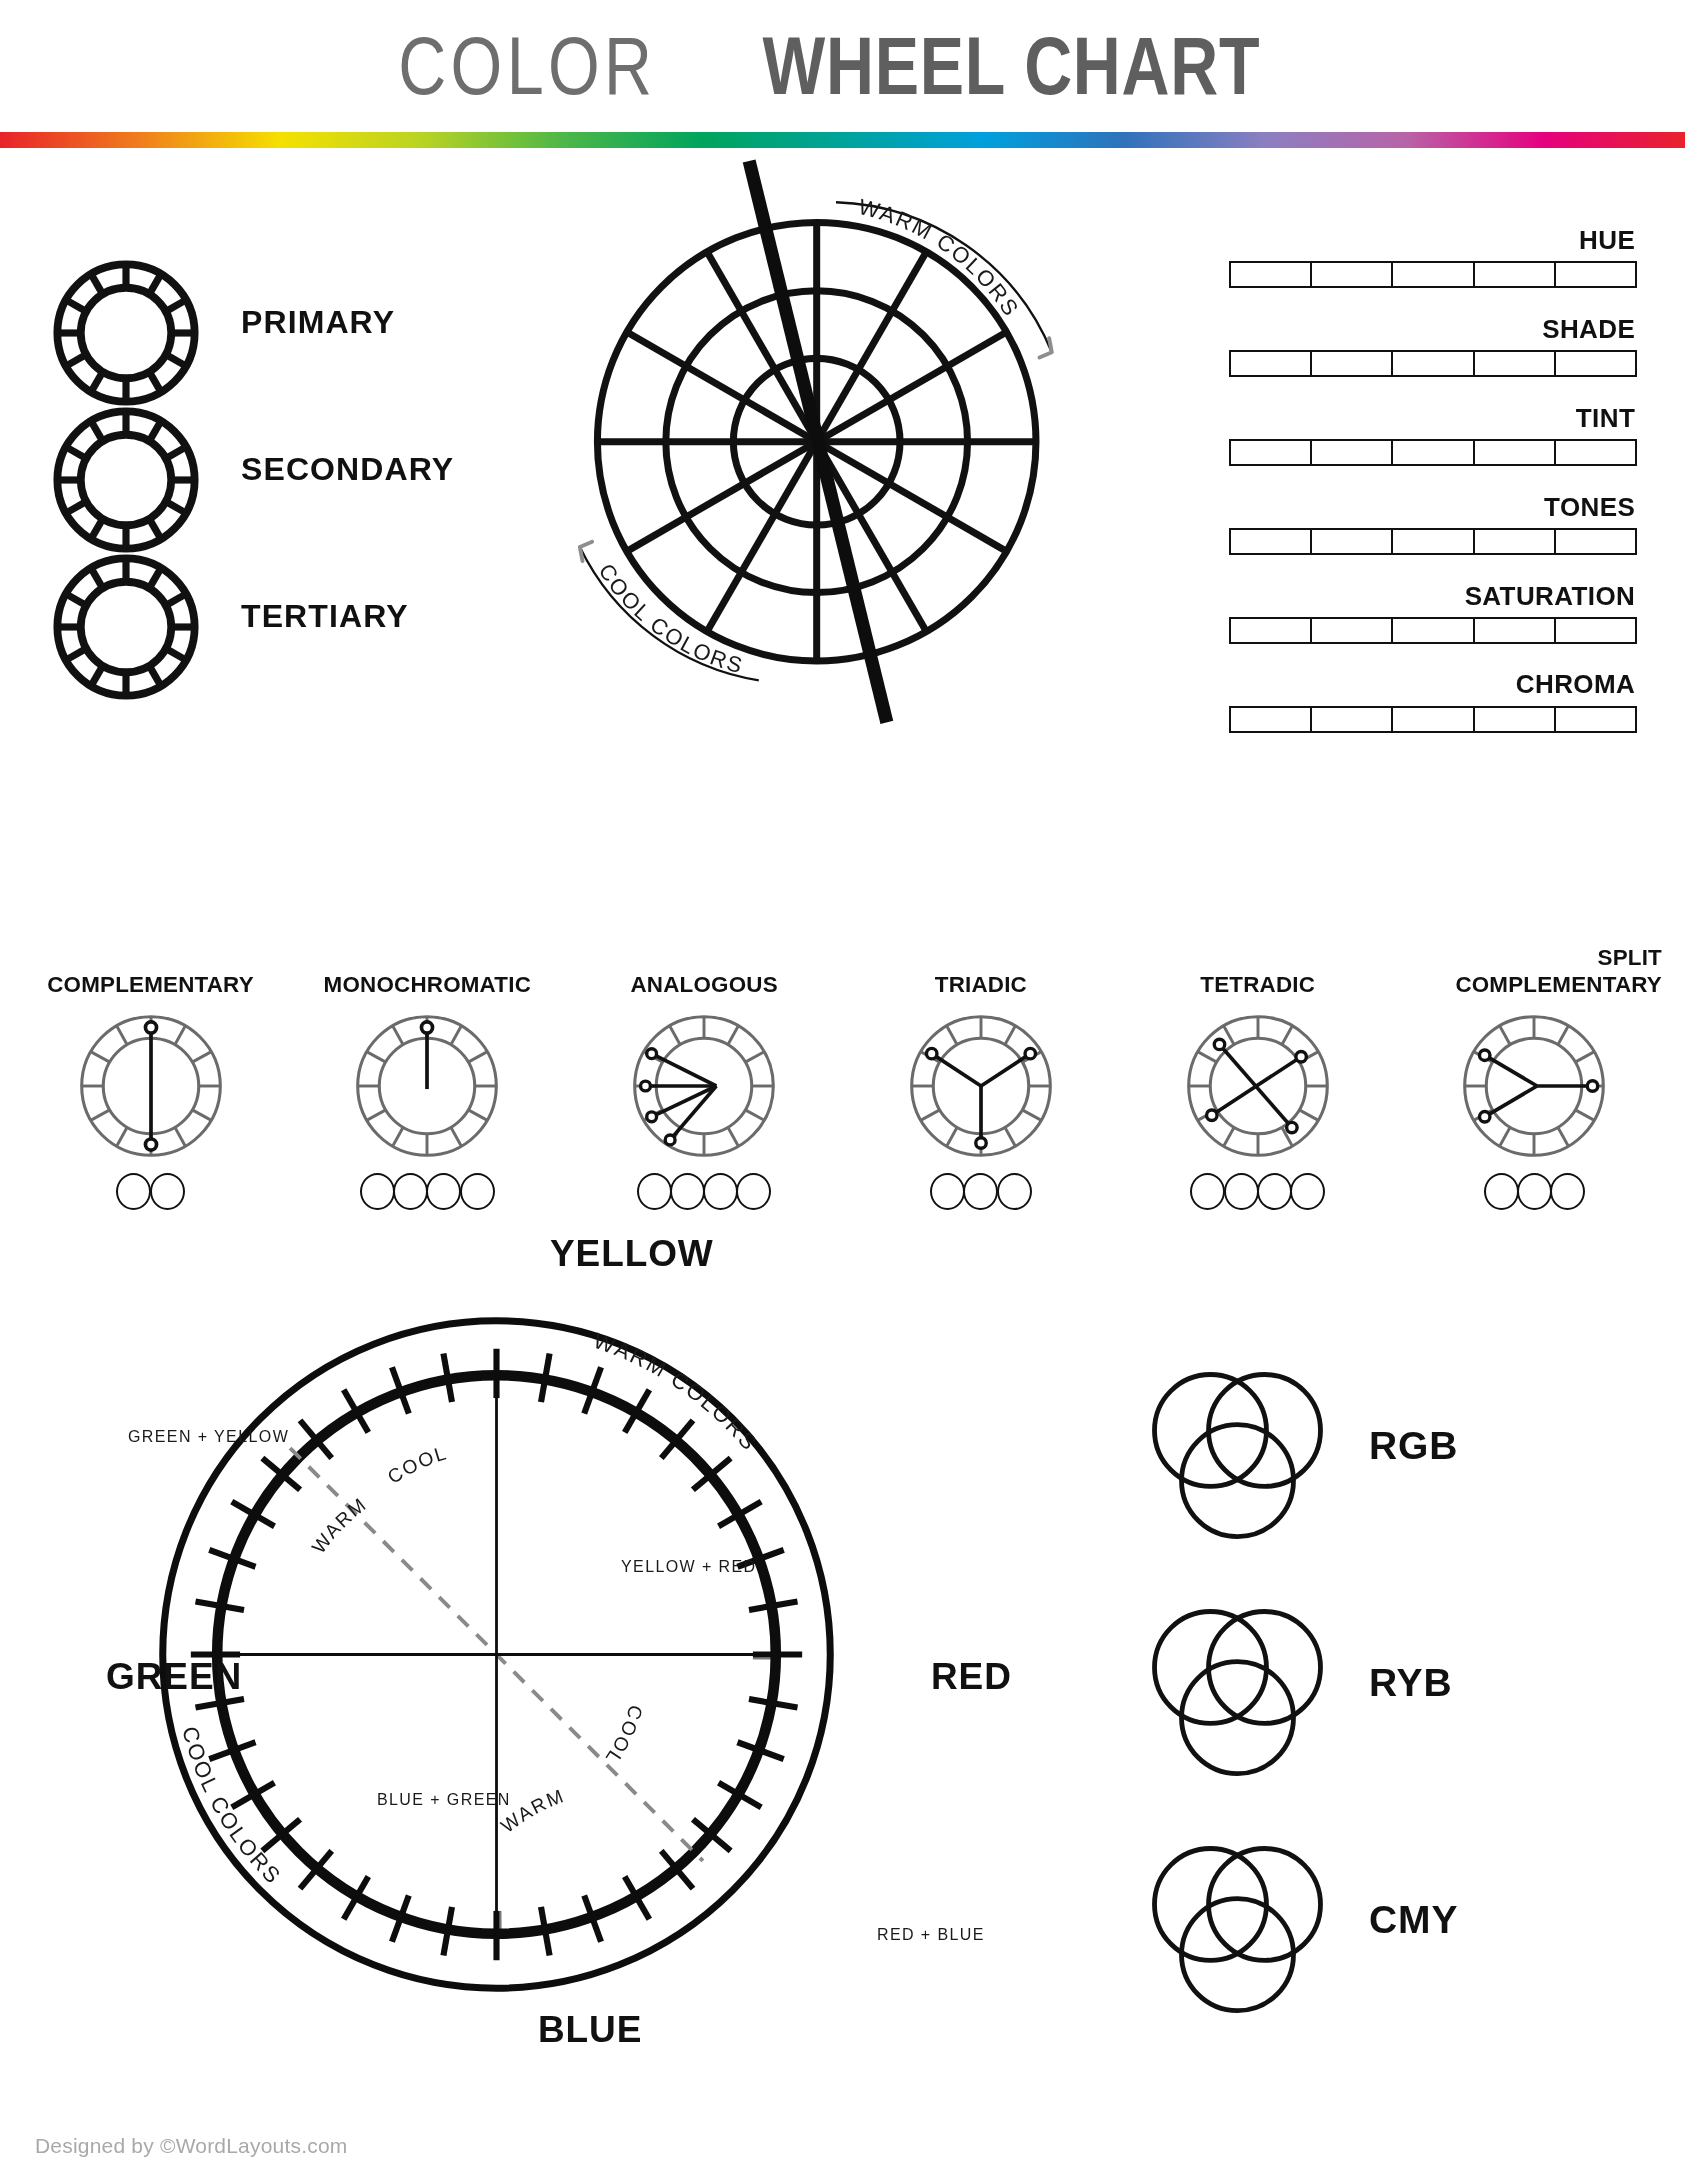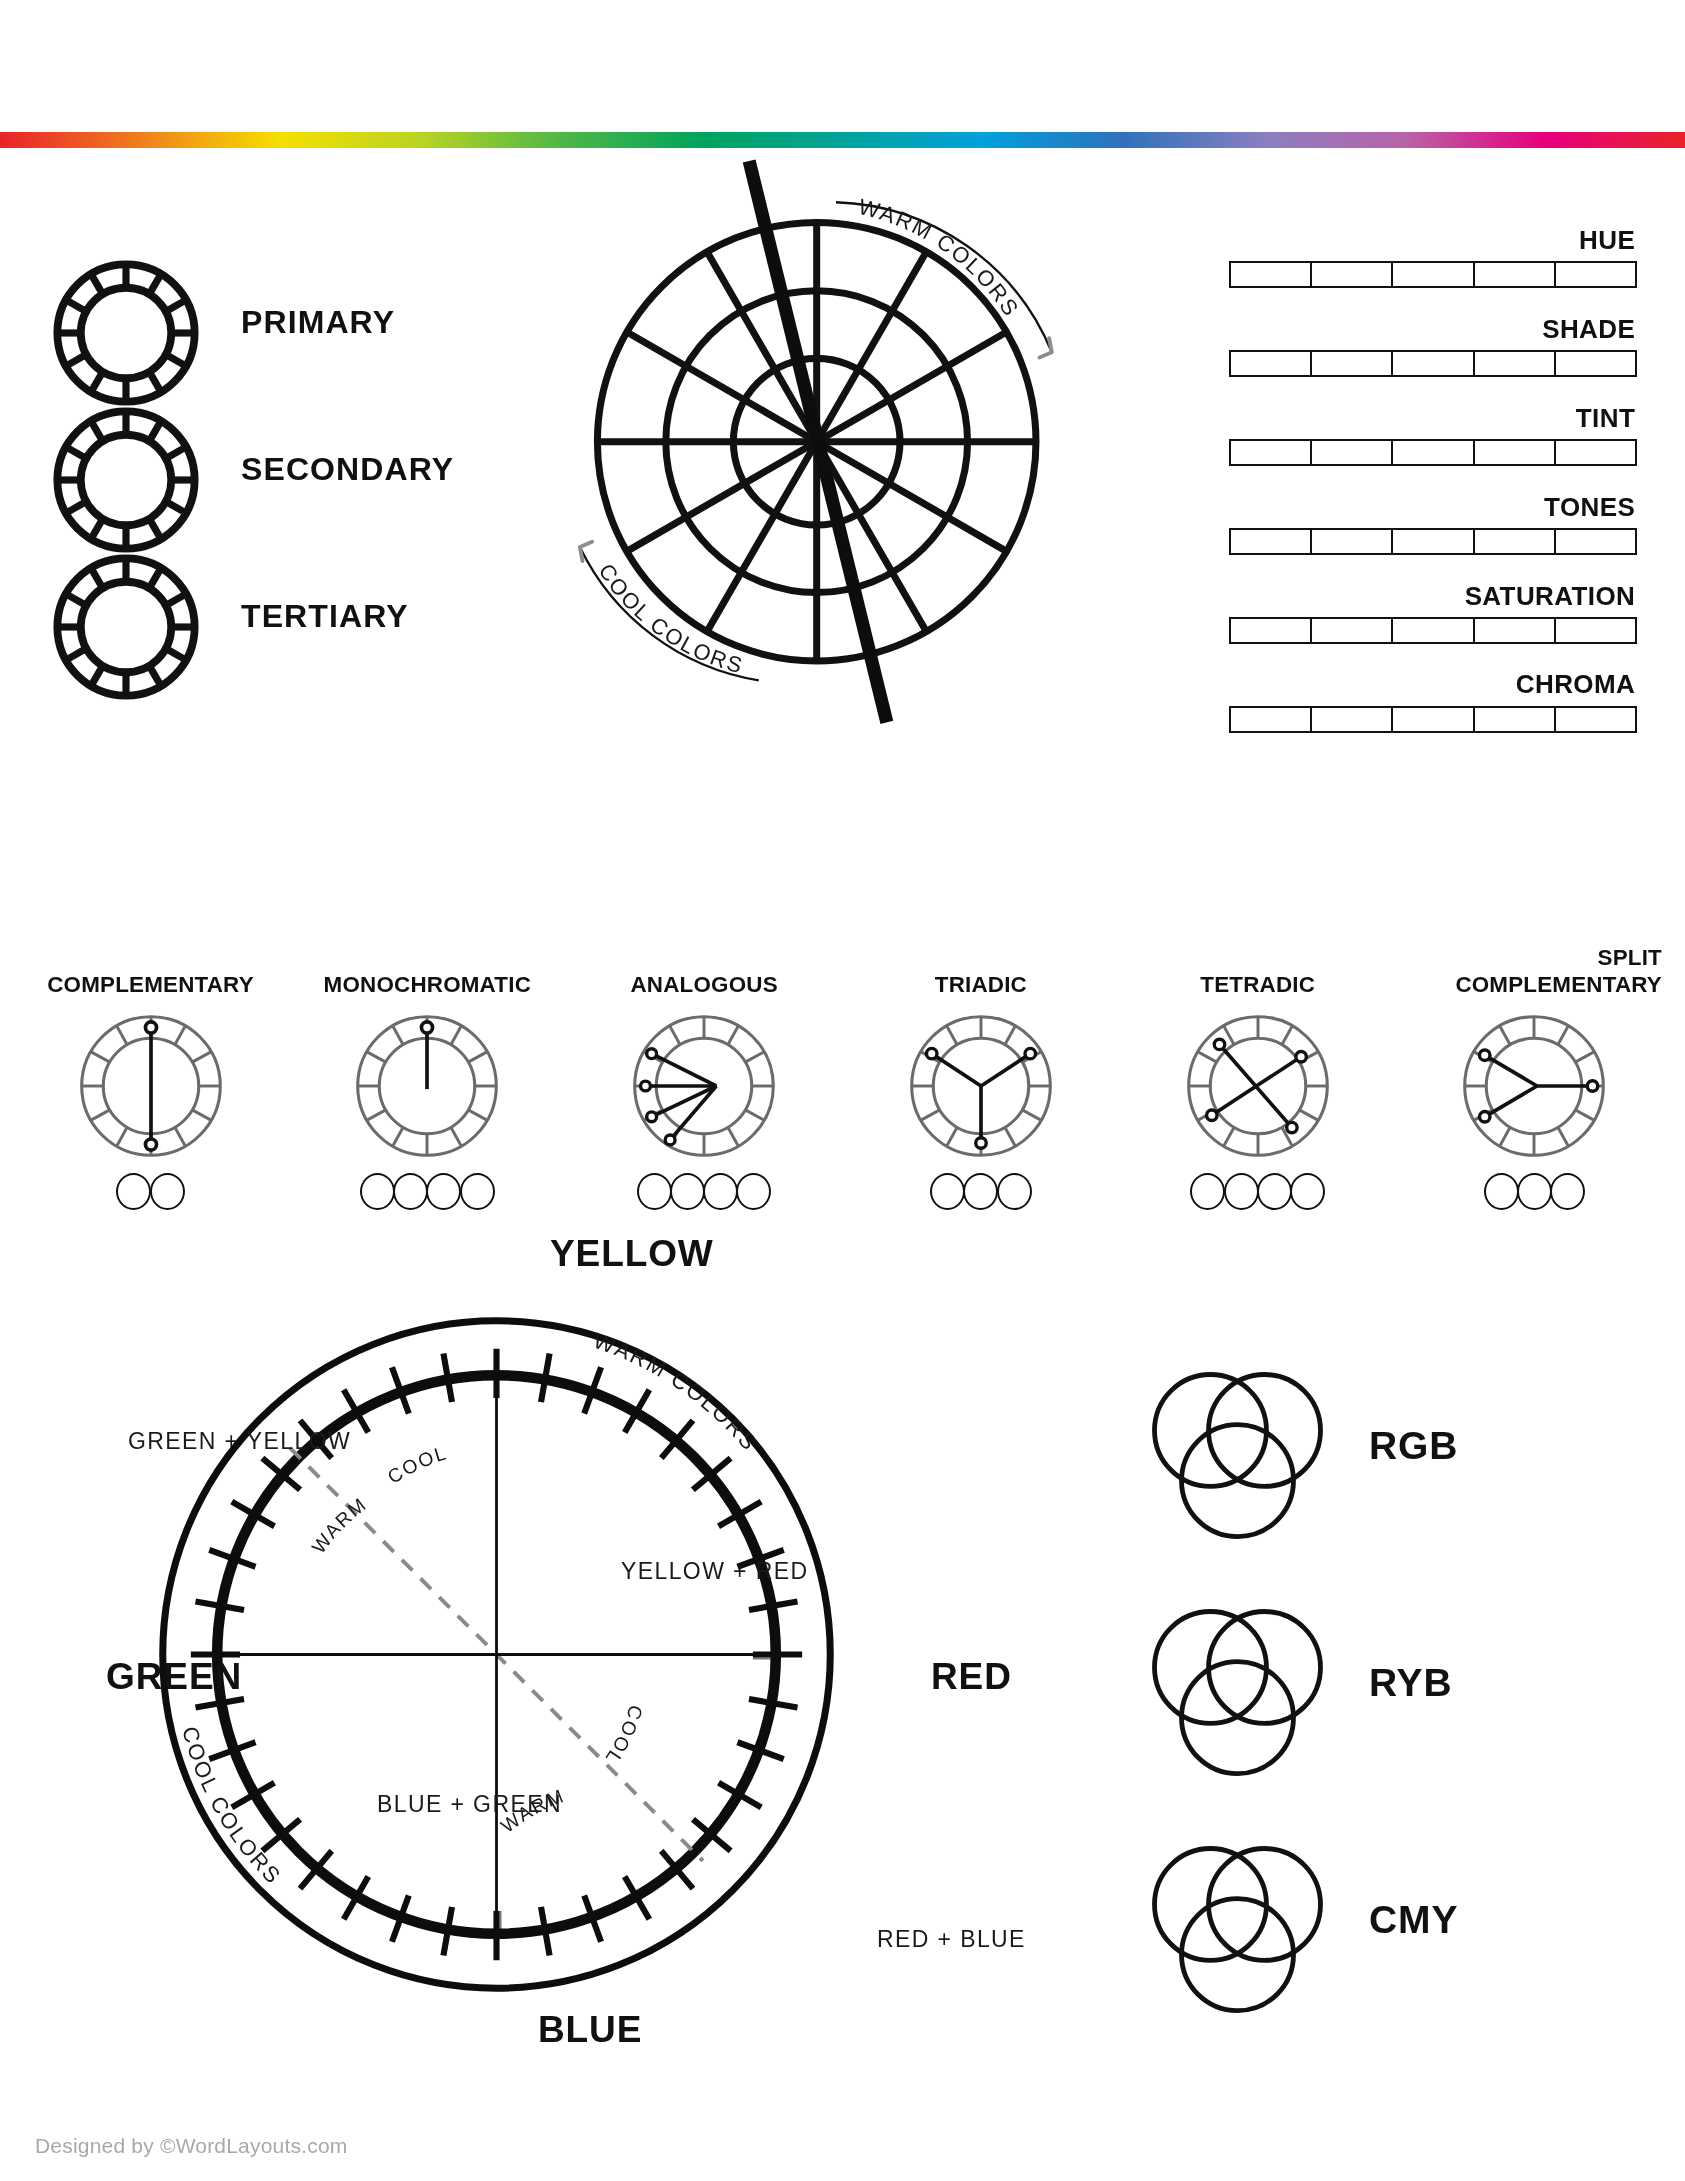--- a/index.html
+++ b/index.html
@@ -88,21 +88,21 @@
   .big-cardinal {
     position: absolute; font-size: 37px; font-weight: 700; color: #111;
     letter-spacing: 0.9px; white-space: nowrap;
   }
   #card-yellow { top: 1233px; left: 506px; margin-left: 44px; }
   #card-green  { top: 1656px; left: 106px; }
   #card-red    { top: 1656px; left: 931px; }
   #card-blue   { top: 2009px; left: 538px; }
 
   .mix-label {
-    position: absolute; font-size: 23px; font-weight: 400; color: #1a1a1a;
+    position: absolute; font-size: 16px; font-weight: 400; color: #1a1a1a;
     letter-spacing: 1.4px; white-space: nowrap;
   }
   #mix-gy { top: 1428px; left: 128px; }
   #mix-yr { top: 1558px; left: 621px; }
   #mix-bg { top: 1791px; left: 377px; text-align: center; }
   #mix-rb { top: 1926px; left: 877px; }
 
   
   #venns { position: absolute; top: 1361px; left: 1141px; width: 456px; }
   .venn-row { position: relative; height: 237px; }
@@ -115,20 +115,24 @@
   
   #footer {
     position: absolute; bottom: 23px; left: 35px;
     font-size: 21px; color: #a9a9a9; letter-spacing: 0.2px;
   }
 </style>
 </head>
 <body>
 
 <div id="header">
+  <div id="title">
+    <span class="light">COLOR</span>
+    <span class="bold">WHEEL CHART</span>
+  </div>
   <div id="rainbow-bar" style="background: linear-gradient(to right, rgb(232, 35, 42), rgb(240, 126, 28), rgb(245, 224, 0), rgb(185, 211, 35), rgb(78, 183, 72), rgb(0, 164, 92), rgb(0, 163, 154), rgb(0, 160, 221), rgb(47, 114, 187), rgb(138, 127, 193), rgb(184, 100, 168), rgb(230, 0, 126), rgb(232, 35, 42));"></div>
 </div>
 
 <div id="legend">
   <div class="legend-row">
     <svg class="legend-ring" viewBox="0 0 100 100">
       <circle cx="50" cy="50" r="44" fill="none" stroke="#111" stroke-width="5"></circle>
       <circle cx="50" cy="50" r="29" fill="none" stroke="#111" stroke-width="5"></circle>
       <g stroke="#111" stroke-width="4.6">
         <line x1="50" y1="21" x2="50" y2="6"></line>

